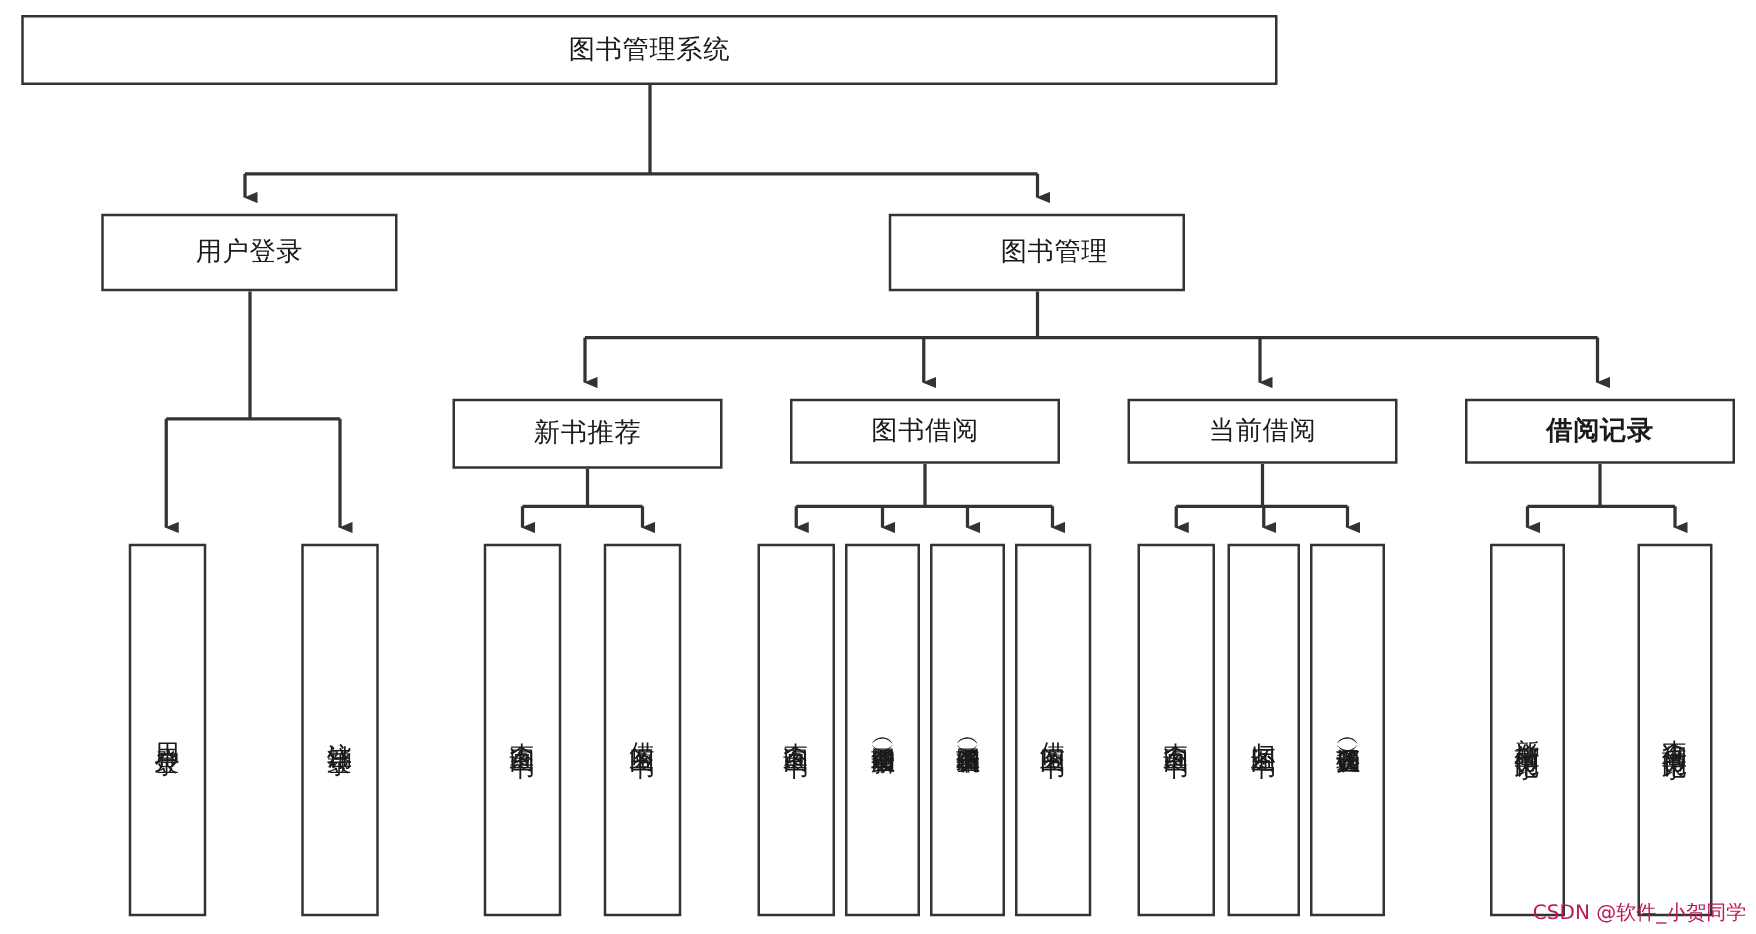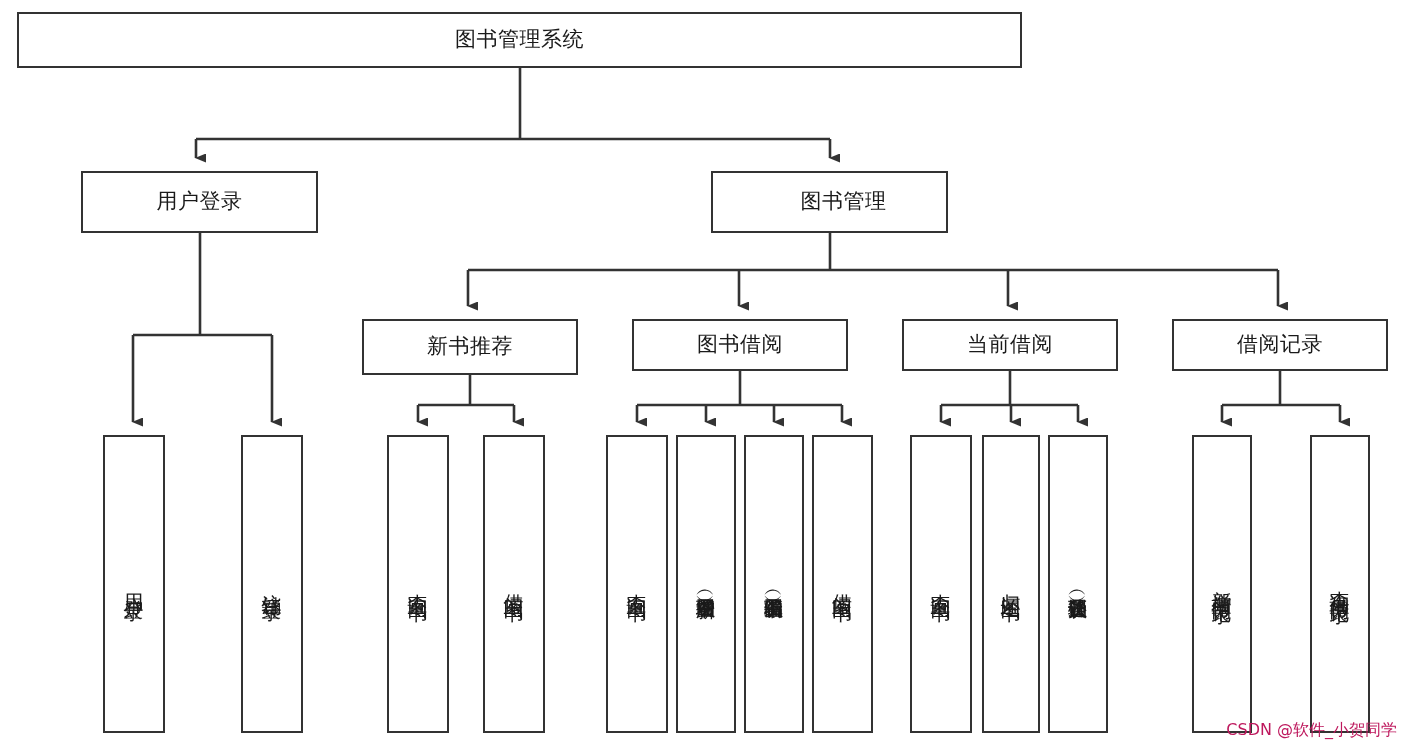--- a/index.html
+++ b/index.html
@@ -128,21 +128,21 @@
 
   <div class="node-box" style="left: 362px; top: 319px; width: 216px; height: 56px;">
     <span class="node-label-h">新书推荐</span>
   </div>
   <div class="node-box" style="left: 902px; top: 319px; width: 216px; height: 52px;">
     <span class="node-label-h">当前借阅</span>
   </div>
   <div class="node-box" style="left: 632px; top: 319px; width: 216px; height: 52px;">
     <span class="node-label-h">图书借阅</span>
   </div>
-  <div class="node-box" style="left: 1172px; top: 319px; width: 216px; height: 52px;">
+  <div class="node-box" style="left: 1172px; top: 319px; width: 216px; height: 52px; font-weight: bold;">
     <span class="node-label-h">借阅记录</span>
   </div>
 
   <div class="node-box" style="left: 103px; top: 435px; width: 62px; height: 298px;">
     <span class="node-label-v">用户登录</span>
   </div>
   <div class="node-box" style="left: 241px; top: 435px; width: 62px; height: 298px;">
     <span class="node-label-v">注销登录</span>
   </div>
   <div class="node-box" style="left: 387px; top: 435px; width: 62px; height: 298px;">

